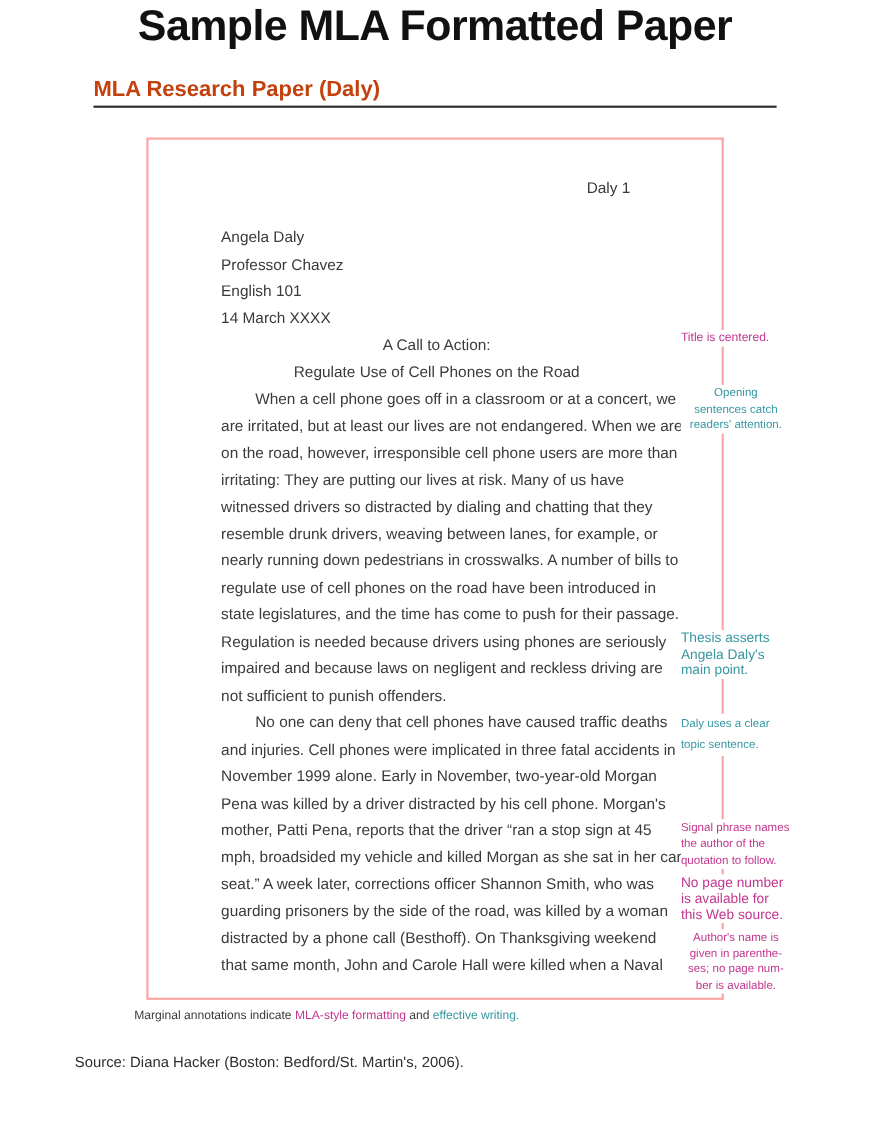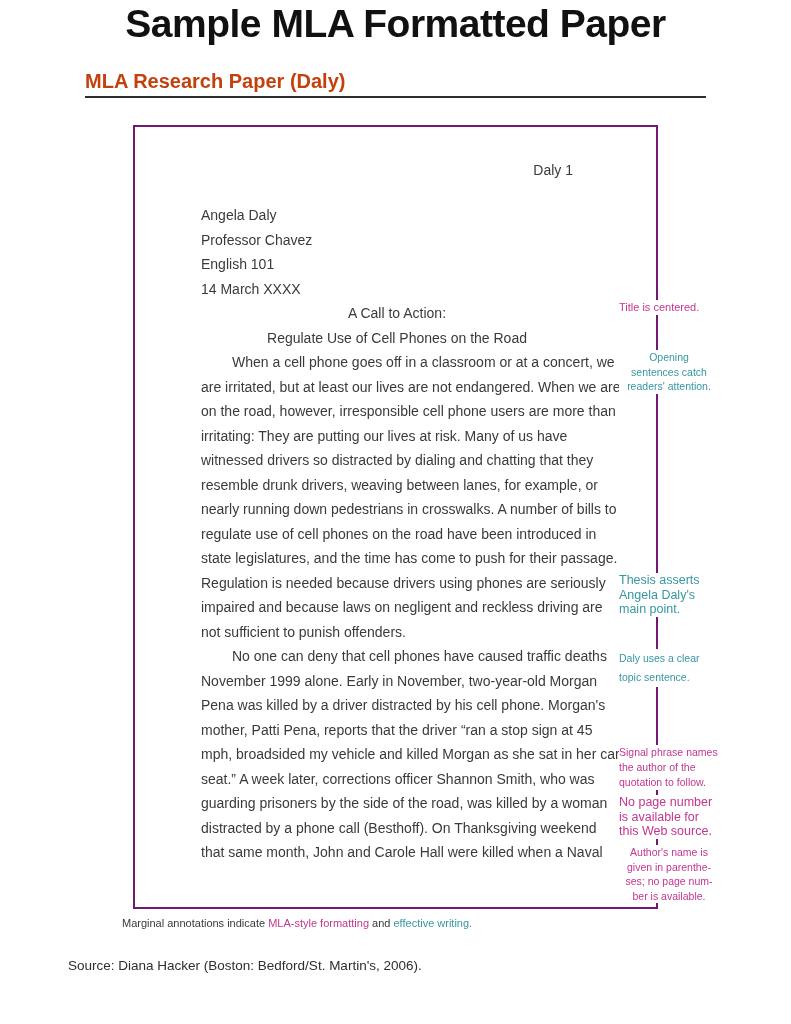--- a/index.html
+++ b/index.html
@@ -32,21 +32,21 @@
   .heading-rule {
     position: absolute;
     top: 96px; left: 85px;
     width: 621px; height: 2px;
     background: #2e2e2e;
   }
   .paper {
     position: absolute;
     top: 125px; left: 133px;
     width: 525px; height: 784px;
-    border: 2px solid #701a75;
+    border: 2px solid #fca5a5;
     background: #ffffff;
     color: #3a3a3a;
     font-size: 14px;
   }
   .pgnum {
     margin-top: 31px;
     margin-right: 83px;
     text-align: right;
     height: 25px;
     line-height: 25px;
@@ -115,20 +115,21 @@
           <div class="line">irritating: They are putting our lives at risk. Many of us have</div>
           <div class="line">witnessed drivers so distracted by dialing and chatting that they</div>
           <div class="line">resemble drunk drivers, weaving between lanes, for example, or</div>
           <div class="line">nearly running down pedestrians in crosswalks. A number of bills to</div>
           <div class="line">regulate use of cell phones on the road have been introduced in</div>
           <div class="line">state legislatures, and the time has come to push for their passage.</div>
           <div class="line">Regulation is needed because drivers using phones are seriously</div>
           <div class="line">impaired and because laws on negligent and reckless driving are</div>
           <div class="line">not sufficient to punish offenders.</div>
           <div class="line indent">No one can deny that cell phones have caused traffic deaths</div>
+          <div class="line">and injuries. Cell phones were implicated in three fatal accidents in</div>
           <div class="line">November 1999 alone. Early in November, two-year-old Morgan</div>
           <div class="line">Pena was killed by a driver distracted by his cell phone. Morgan's</div>
           <div class="line">mother, Patti Pena, reports that the driver “ran a stop sign at 45</div>
           <div class="line">mph, broadsided my vehicle and killed Morgan as she sat in her car</div>
           <div class="line">seat.” A week later, corrections officer Shannon Smith, who was</div>
           <div class="line">guarding prisoners by the side of the road, was killed by a woman</div>
           <div class="line">distracted by a phone call (Besthoff). On Thanksgiving weekend</div>
           <div class="line">that same month, John and Carole Hall were killed when a Naval</div>
         </div>
     </div>

